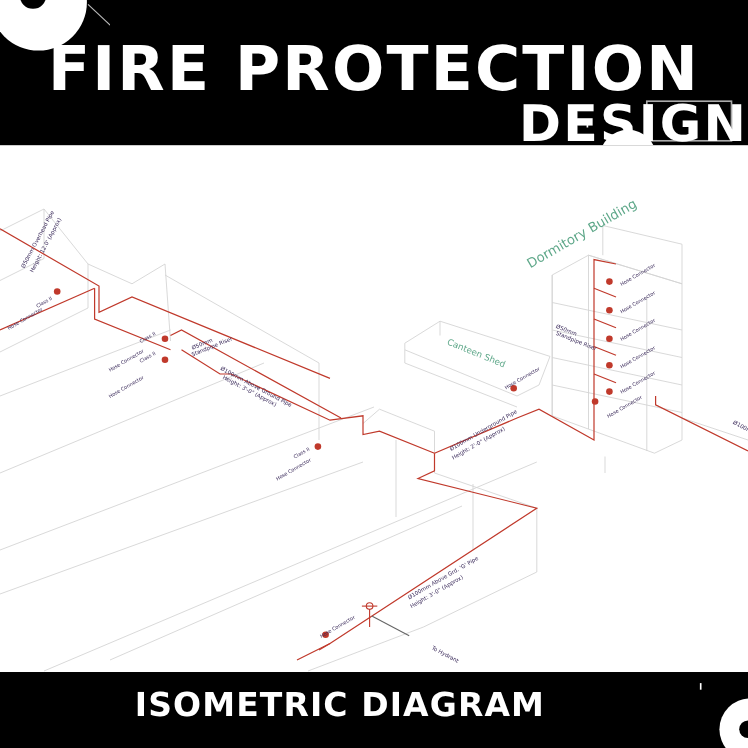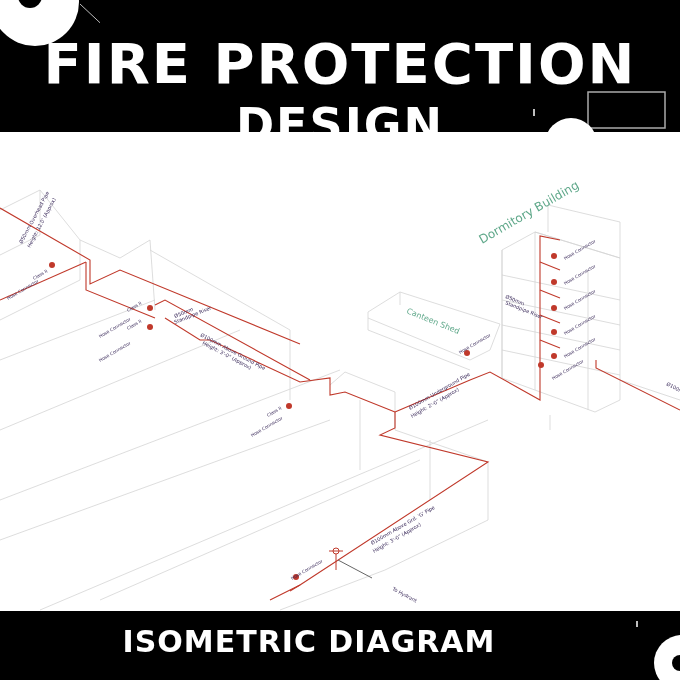--- a/index.html
+++ b/index.html
@@ -2,21 +2,21 @@
 <html><head>
 <meta charset="utf-8">
 <style>
   html, body { margin:0; padding:0; background:#000; }
   body { width:680px; height:680px; position:relative; overflow:hidden; font-family:"DejaVu Sans", sans-serif; }
   .top-band { position:absolute; left:0; top:0; width:680px; height:132px; background:#000; }
   .bottom-band { position:absolute; left:0; top:611px; width:680px; height:69px; background:#000; }
   .canvas { position:absolute; left:0; top:132px; width:680px; height:479px; background:#fff; overflow:hidden; }
   .title { position:absolute; left:0; width:680px; text-align:center; color:#fff; font-family:"DejaVu Sans", sans-serif; font-weight:bold; letter-spacing:2px; }
   .title.l1 { top:38px; font-size:56px; line-height:52px; }
-  .title.l2 { top:99px; font-size:46px; line-height:52px; }
+  .title.l2 { top:86px; font-size:46px; line-height:52px;text-align:right; }
   .subtitle { position:absolute; left:0; top:620px; width:618px; text-align:center; color:#fff; font-weight:bold; font-size:30px; line-height:44px; letter-spacing:1px; }
   .deco { position:absolute; }
   svg text { font-family:"DejaVu Sans", sans-serif; }
 </style>
 </head>
 <body>
 
 <div class="top-band">
   <svg class="deco" style="left:0;top:0" width="100" height="50">
     <circle cx="35" cy="2" r="44" fill="#fff"></circle>

